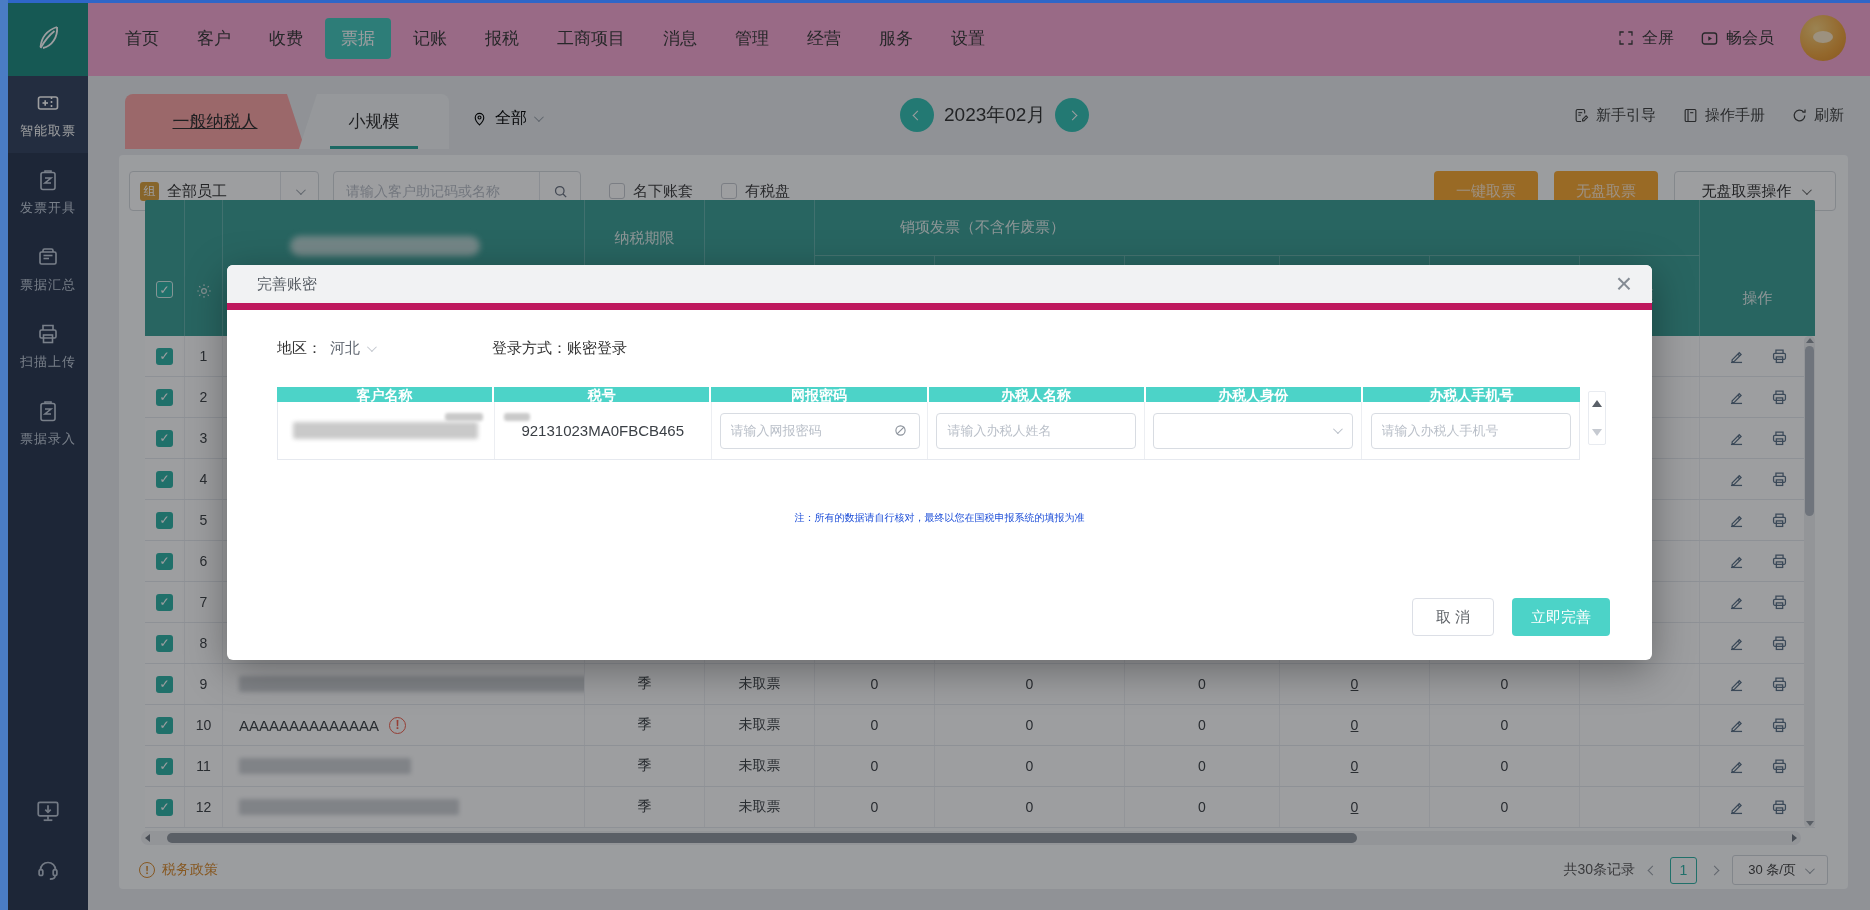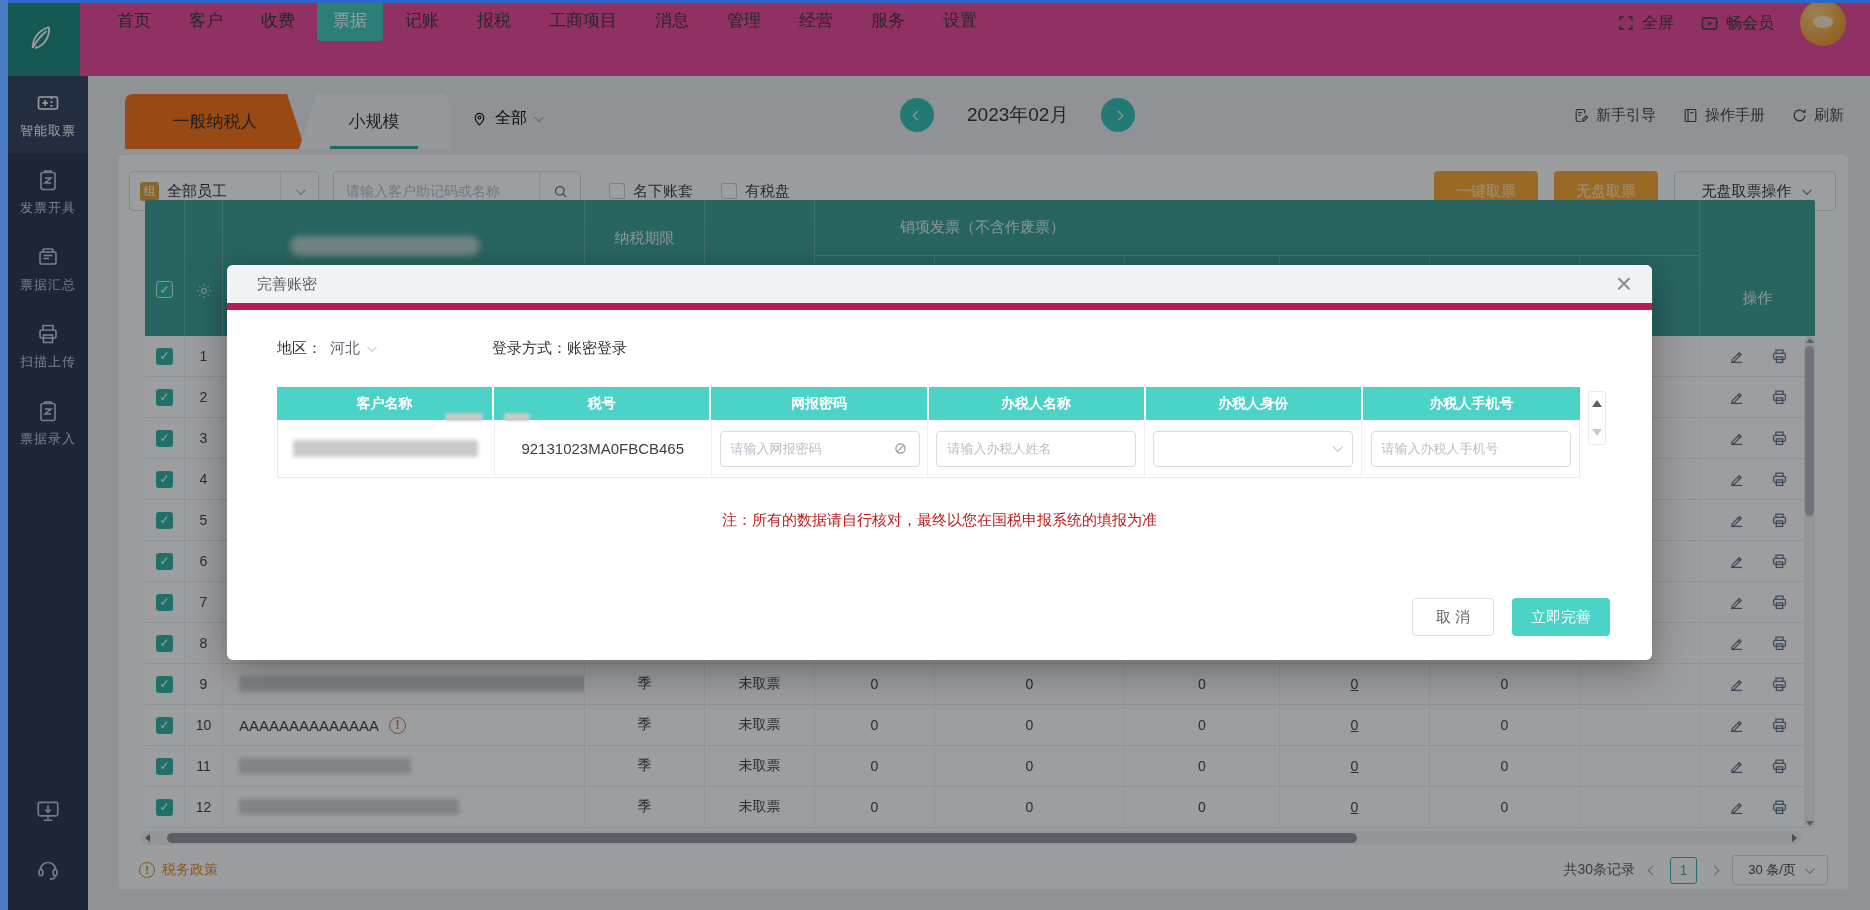--- a/index.html
+++ b/index.html
@@ -5,52 +5,52 @@
   * { margin:0; padding:0; box-sizing:border-box; }
   html,body { width:1870px; height:910px; }
   body { font-family:"Liberation Sans", sans-serif; background:#e9ecef; overflow:hidden; }
   #root { position:relative; width:1870px; height:910px; background:#e9ecef; overflow:hidden; }
 
   
   .top-line { position:absolute; left:0; top:0; width:1870px; height:3px; background:#2e66c8; z-index:120; }
   .edge-strip { position:absolute; left:0; top:0; width:8px; height:910px; background:#4a7cc4; z-index:120; }
 
   
-  .topnav { position:absolute; left:0; top:0; right:0; height:76px; background:#ec4899; display:flex; align-items:flex-start; z-index:5; }
+  .topnav { position:absolute; left:8px; top:0; right:0; height:76px; background:#f9a8d4; display:flex; align-items:center; z-index:5; }
   .logo { width:80px; height:76px; background:#1f8c80; display:flex; align-items:center; justify-content:center; flex:none; }
   .nav-items { display:flex; align-items:center; margin-left:18px; }
   .nav-item { padding:9px 16px; margin:0 3px; font-size:17px; color:#3a3a3a; border-radius:4px; cursor:pointer; white-space:nowrap; }
   .nav-item.active { background:#45c9bd; color:#fff; }
   .nav-right { margin-left:auto; display:flex; align-items:center; gap:26px; padding-right:24px; }
   .nav-link { display:flex; align-items:center; gap:7px; font-size:16px; color:#3a3a3a; cursor:pointer; }
   .avatar { width:46px; height:46px; border-radius:50%; background:radial-gradient(circle at 35% 30%, #fbd27e, #f0a53e 60%, #dd8a28); position:relative; }
   .avatar::after { content:""; position:absolute; left:13px; top:16px; width:20px; height:12px; border-radius:50%; background:#fde9c8; }
 
   
   .sidebar { position:absolute; left:8px; top:76px; width:80px; height:834px; background:#2a3750; z-index:5; display:flex; flex-direction:column; align-items:stretch; }
   .side-item { padding:15px 0 13px; text-align:center; color:#c3cdda; cursor:pointer; }
   .side-item.active { background:#35445f; color:#ffffff; }
   .side-item .lbl { display:block; font-size:13px; margin-top:7px; letter-spacing:1px; }
   .side-bottom { margin-top:auto; display:flex; flex-direction:column; align-items:center; gap:32px; padding-bottom:28px; color:#b8c2d0; }
   .ic { display:inline-block; vertical-align:middle; }
 
   
   .tabs { position:absolute; left:125px; top:94px; height:55px; display:flex; z-index:2; }
   .tab { height:55px; line-height:55px; text-align:center; font-size:17px; color:#2e2e2e; cursor:pointer; position:relative; }
-  .tab-general { width:180px; background:#f97316; clip-path:polygon(0 0, calc(100% - 18px) 0, 100% 100%, 0 100%); border-radius:8px 0 0 0; }
+  .tab-general { width:180px; background:#fca5a5; clip-path:polygon(0 0, calc(100% - 18px) 0, 100% 100%, 0 100%); border-radius:8px 0 0 0;text-decoration:underline; }
   .tab-small { width:150px; background:#f4f6f7; clip-path:polygon(18px 0, 100% 0, 100% 100%, 0 100%); margin-left:-6px; border-radius:0 8px 0 0; }
   .tab-small::after { content:""; position:absolute; left:50%; transform:translateX(-50%); bottom:0; width:88px; height:3px; background:#2aa79c; }
   .region-filter { position:absolute; left:471px; top:108px; display:flex; align-items:center; gap:7px; font-size:16px; color:#000000; z-index:2; cursor:pointer; }
   .chev { display:inline-block; width:7px; height:7px; border-right:1.7px solid currentColor; border-bottom:1.7px solid currentColor; }
   .chev.down { transform:rotate(45deg) translateY(-2px); }
   .chev.left { transform:rotate(135deg); }
   .chev.right { transform:rotate(-45deg); }
   .chev.gray { color:#9aa1a9; }
 
-  .monthpicker { position:absolute; left:900px; top:98px; display:flex; align-items:center; gap:33px; z-index:2; }
+  .monthpicker { position:absolute; left:900px; top:98px; display:flex; align-items:center; gap:10px; z-index:2; }
   .mbtn { width:34px; height:34px; border-radius:50%; background:#35c2b5; display:flex; align-items:center; justify-content:center; color:#fff; cursor:pointer; }
   .mlabel { font-size:19px; color:#333; }
 
   .guide-links { position:absolute; right:26px; top:106px; display:flex; align-items:center; gap:26px; z-index:2; }
   .glink { display:flex; align-items:center; gap:6px; font-size:15px; color:#3f3f3f; cursor:pointer; }
 
   
   .panel { position:absolute; left:119px; top:155px; width:1729px; height:734px; background:#fcfdfe; border-radius:4px; z-index:2; }
 
   
@@ -129,38 +129,38 @@
 
   
   .modal { position:absolute; left:227px; top:265px; width:1425px; height:395px; background:#fff; border-radius:6px; box-shadow:0 10px 40px rgba(0,0,0,.35); z-index:50; }
   .m-header { height:45px; background:#f1f2f3; border-radius:6px 6px 0 0; border-bottom:7px solid #be185d; display:flex; align-items:center; }
   .m-title { font-size:15px; color:#595f66; padding-left:30px; }
   .m-close { margin-left:auto; margin-right:20px; font-size:28px; font-weight:200; color:#858c94; line-height:1; cursor:pointer; }
   .m-row1 { position:absolute; left:50px; top:74px; display:flex; align-items:center; font-size:15px; color:#333; }
   .m-reg-val { color:#5f6670; margin:0 7px 0 8px; }
   .m-login { margin-left:118px; }
   .m-table { position:absolute; left:50px; top:122px; width:1303px; }
-  .m-thead { display:grid; grid-template-columns:repeat(6,1fr); height:33px; background:#4cd3c8; }
+  .m-thead { display:grid; grid-template-columns:repeat(6,1fr); height:15px; background:#4cd3c8; }
   .m-th { display:flex; align-items:center; justify-content:center; color:#fff; font-size:14px; font-weight:bold; border-right:2px solid #fff; }
   .m-th:last-child { border-right:none; }
   .m-trow { display:grid; grid-template-columns:repeat(6,1fr); height:58px; border:1px solid #e6e9ef; border-top:none; }
   .m-td { display:flex; align-items:center; justify-content:center; border-right:1px solid #eceef2; font-size:15px; color:#3a3f45; }
   .m-td:last-child { border-right:none; }
   .m-blur { width:185px; height:17px; background:#c9c9c9; border-radius:2px; filter:blur(2px); }
   .m-input { width:200px; height:36px; border:1px solid #d8dce2; border-radius:4px; display:flex; align-items:center; padding:0 10px; background:#fff; }
   .m-input input { flex:1; border:none; outline:none; font-size:13px; color:#333; min-width:0; background:transparent; font-family:inherit; }
   .m-input input::placeholder { color:#b9bfc8; }
   .m-select { width:200px; height:36px; border:1px solid #d8dce2; border-radius:4px; display:flex; align-items:center; justify-content:flex-end; padding-right:12px; color:#b9bfc8; cursor:pointer; background:#fff; }
   .m-blob { position:absolute; top:148px; height:8px; background:#c9c9c9; border-radius:3px; filter:blur(1.5px); z-index:2; }
   .m-blob.b1 { left:218px; width:38px; }
   .m-blob.b2 { left:277px; width:26px; }
   .m-spinner { position:absolute; left:1361px; top:126px; width:18px; height:54px; border:1px solid #e8ebf0; border-radius:2px; display:flex; flex-direction:column; align-items:center; justify-content:space-between; padding:8px 0; }
   .sp-up { width:0; height:0; border-left:5px solid transparent; border-right:5px solid transparent; border-bottom:7px solid #5a6068; cursor:pointer; }
   .sp-dn { width:0; height:0; border-left:5px solid transparent; border-right:5px solid transparent; border-top:7px solid #c6cad1; cursor:pointer; }
-  .m-note { position:absolute; left:0; right:0; top:246px; text-align:center; font-size:15px; color:#b91c1c; }
+  .m-note { position:absolute; left:0; right:0; top:246px; text-align:center; font-size:10px; color:#1d4ed8; }
   .m-btns { position:absolute; right:42px; top:333px; display:flex; gap:18px; }
   .btn-cancel { width:82px; height:38px; background:#fff; border:1px solid #dcdfe6; border-radius:4px; font-size:15px; color:#5f6368; cursor:pointer; font-family:inherit; }
   .btn-confirm { width:98px; height:38px; background:#4cd3c8; border:none; border-radius:4px; font-size:15px; color:#fff; cursor:pointer; font-family:inherit; }
 
   svg { display:block; }
 </style>
 </head>
 <body>
 
 <svg width="0" height="0" style="position:absolute">

